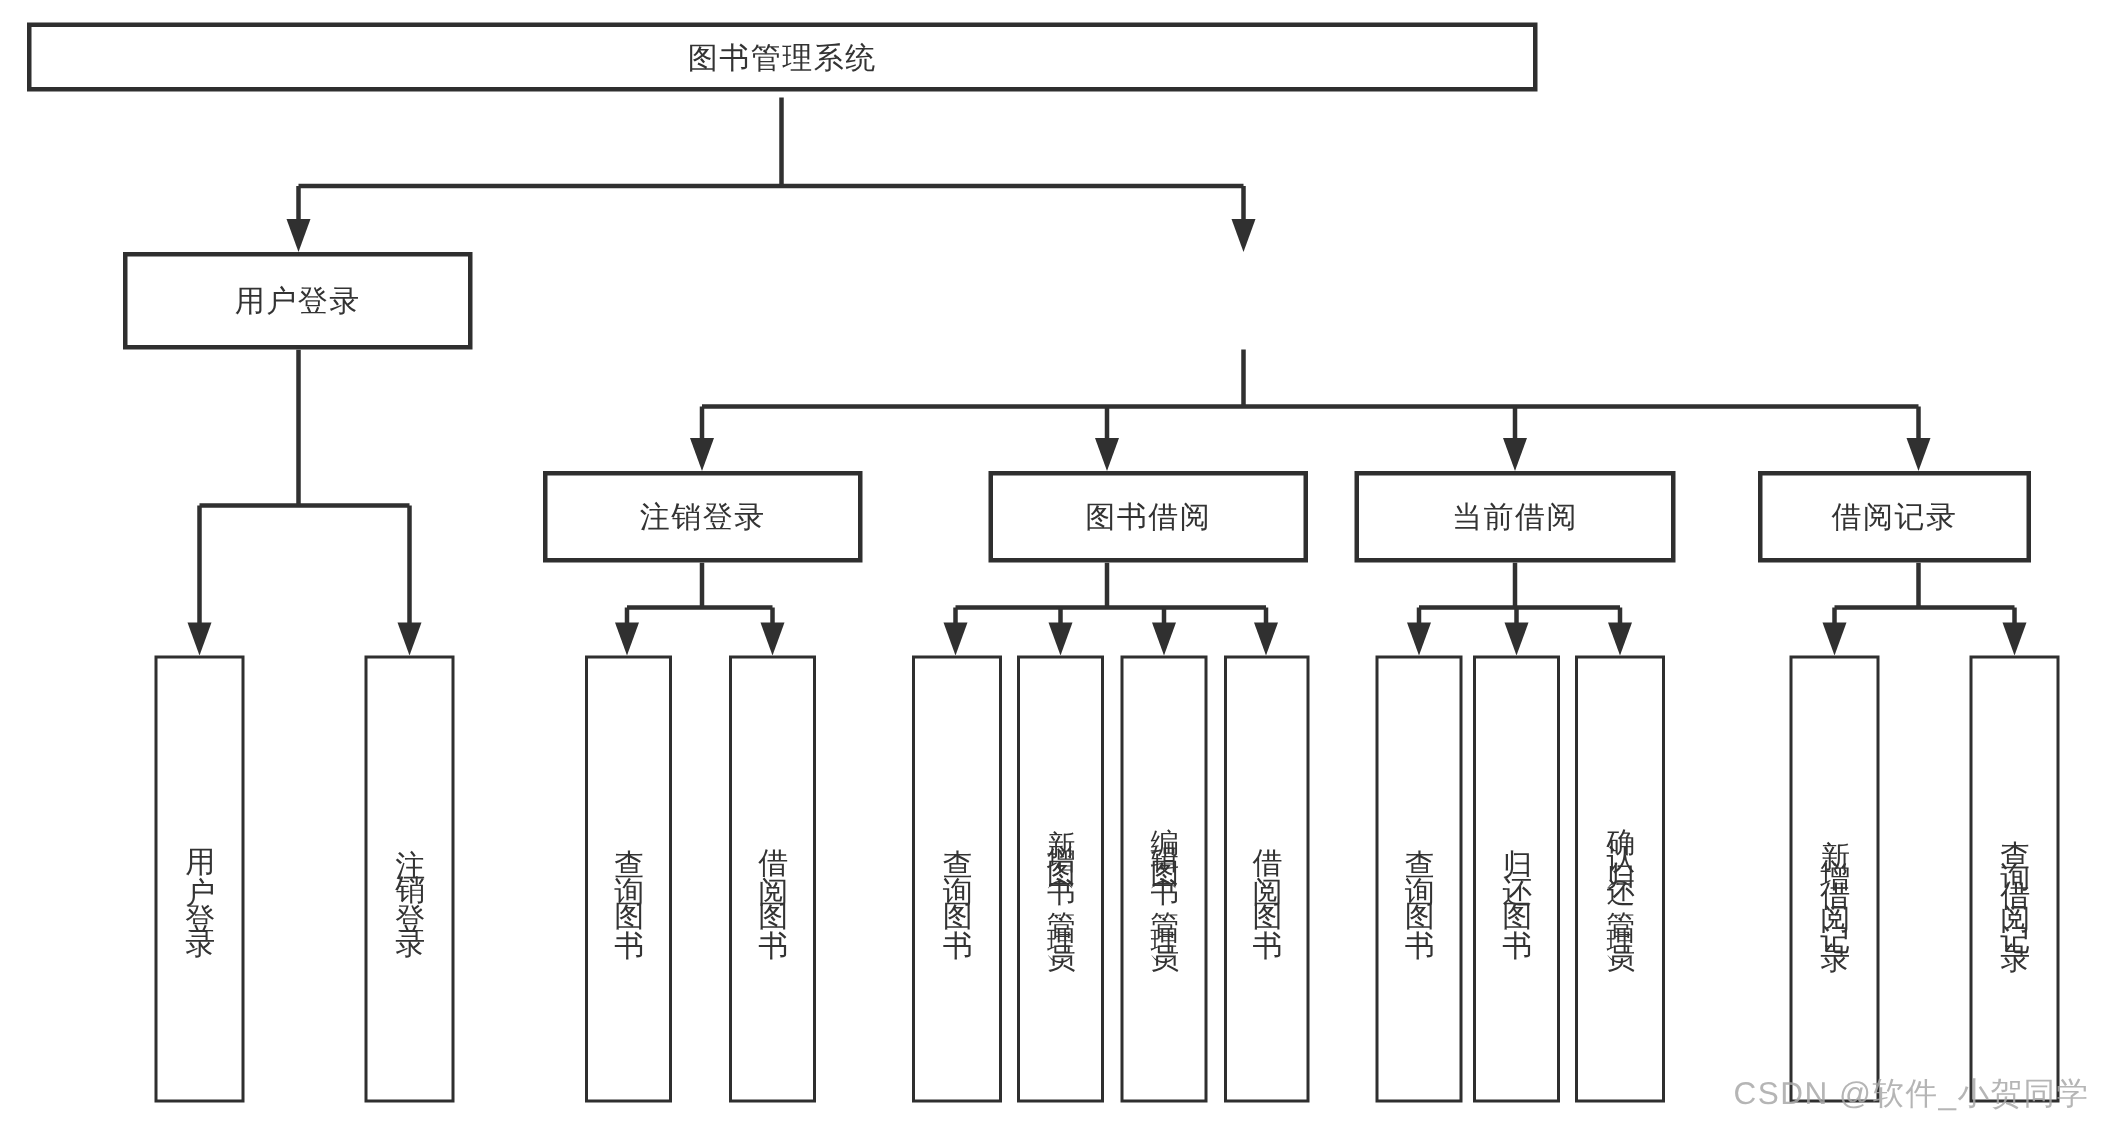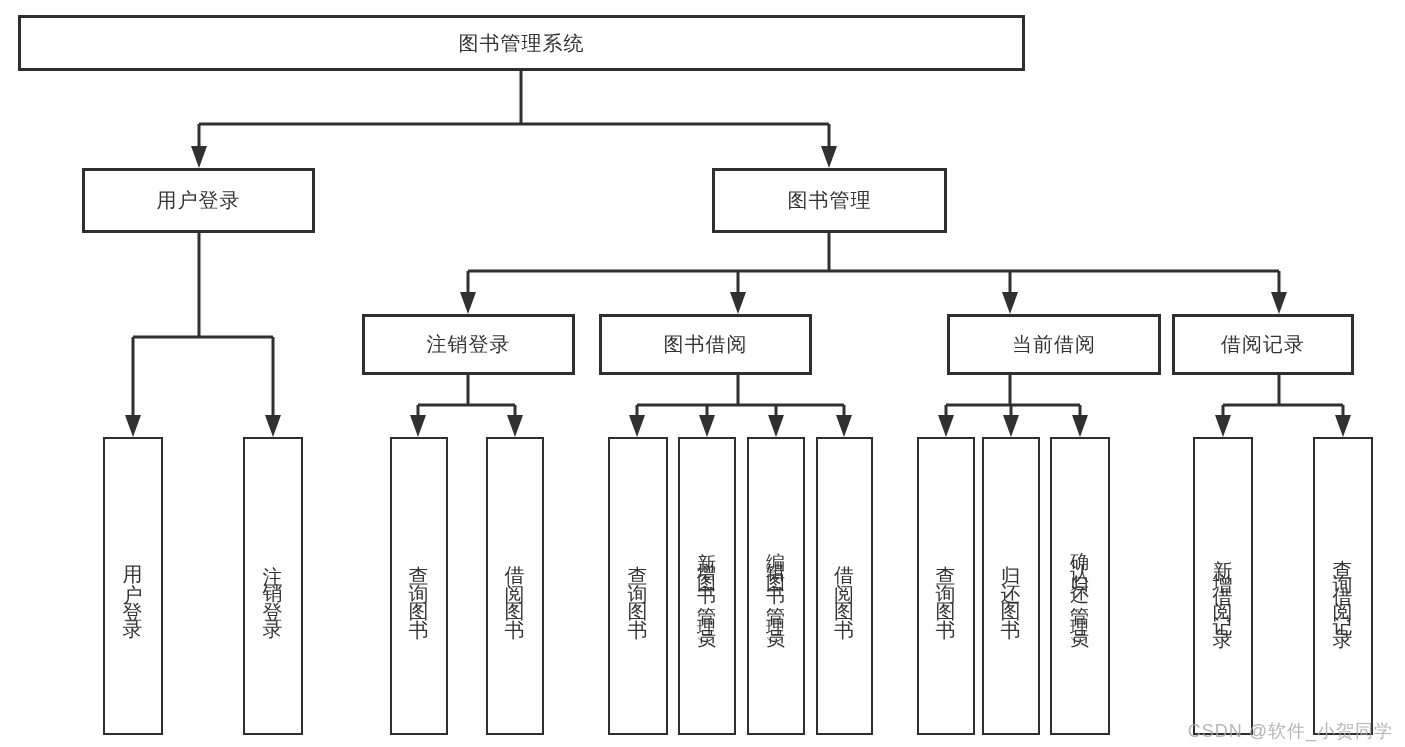--- a/index.html
+++ b/index.html
@@ -50,21 +50,21 @@
     letter-spacing: 18px;
     font-size: 20px;
     line-height: 1;
   }
   .leaf.len6 span { letter-spacing: 14px; }
   .leaf.len8 span { letter-spacing: 11px; font-size: 19px; }
   .watermark {
     position: absolute;
     right: 12px;
     bottom: 4px;
-    font-size: 18px;
+    font-size: 21px;
     color: var(--watermark);
     opacity: 0.85;
     letter-spacing: 1px;
     white-space: nowrap;
   }
 </style>
 </head>
 <body>
 
 <div class="canvas">
@@ -105,38 +105,35 @@
       <polygon points="768,415 784,415 776,437"></polygon>
       <polygon points="836,415 852,415 844,437"></polygon>
       <polygon points="938,415 954,415 946,437"></polygon>
       <polygon points="1003,415 1019,415 1011,437"></polygon>
       <polygon points="1072,415 1088,415 1080,437"></polygon>
       <polygon points="1215,415 1231,415 1223,437"></polygon>
       <polygon points="1335,415 1351,415 1343,437"></polygon>
     </g>
   </svg>
 
-  <div class="box" style="left:18px; top:15px; width:1007px; height:56px;">
+  <div class="box" style="left:18px; top:15px; width:1007px; height:46px;">
     <span>图书管理系统</span>
   </div>
 
   <div class="box" style="left:82px; top:168px; width:233px; height:65px;">
     <span>用户登录</span>
   </div>
-  <div class="box" style="left:712px; top:168px; width:235px; height:65px;">
-    <span>图书管理</span>
-  </div>
 
   <div class="box" style="left:362px; top:314px; width:213px; height:61px;">
     <span>注销登录</span>
   </div>
-  <div class="box" style="left:599px; top:314px; width:213px; height:61px;">
+  <div class="box" style="left:659px; top:314px; width:213px; height:61px;">
     <span>图书借阅</span>
   </div>
-  <div class="box" style="left:903px; top:314px; width:214px; height:61px;margin-left:44px;">
+  <div class="box" style="left:903px; top:314px; width:214px; height:61px;">
     <span>当前借阅</span>
   </div>
   <div class="box" style="left:1172px; top:314px; width:182px; height:61px;">
     <span>借阅记录</span>
   </div>
 
   <div class="box leaf" style="left:103px; width:60px;">
     <span>用户登录</span>
   </div>
   <div class="box leaf" style="left:243px; width:60px;">

